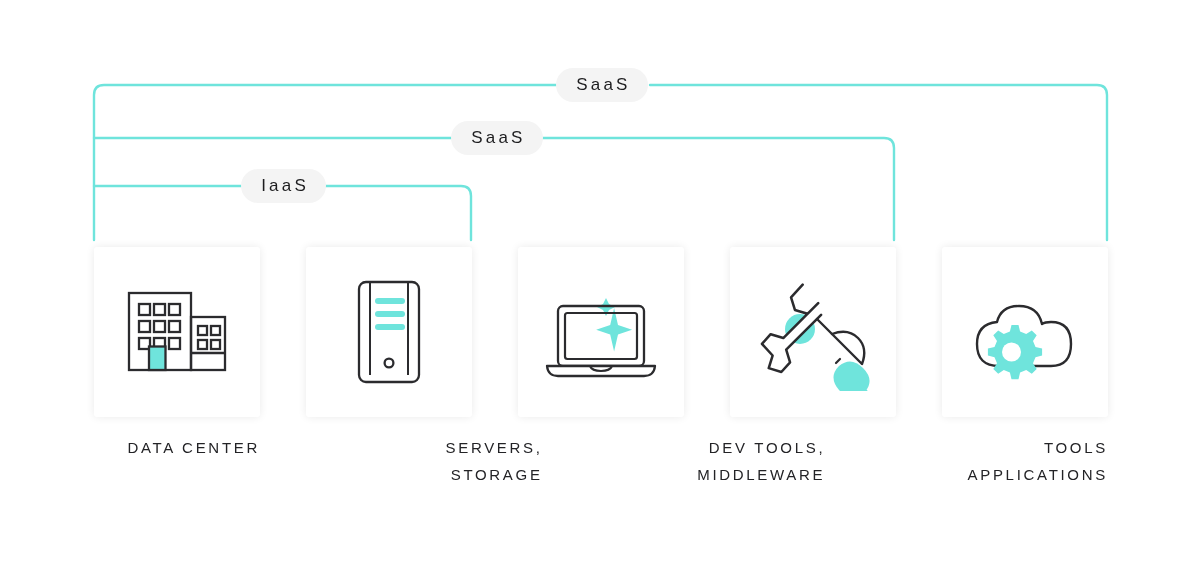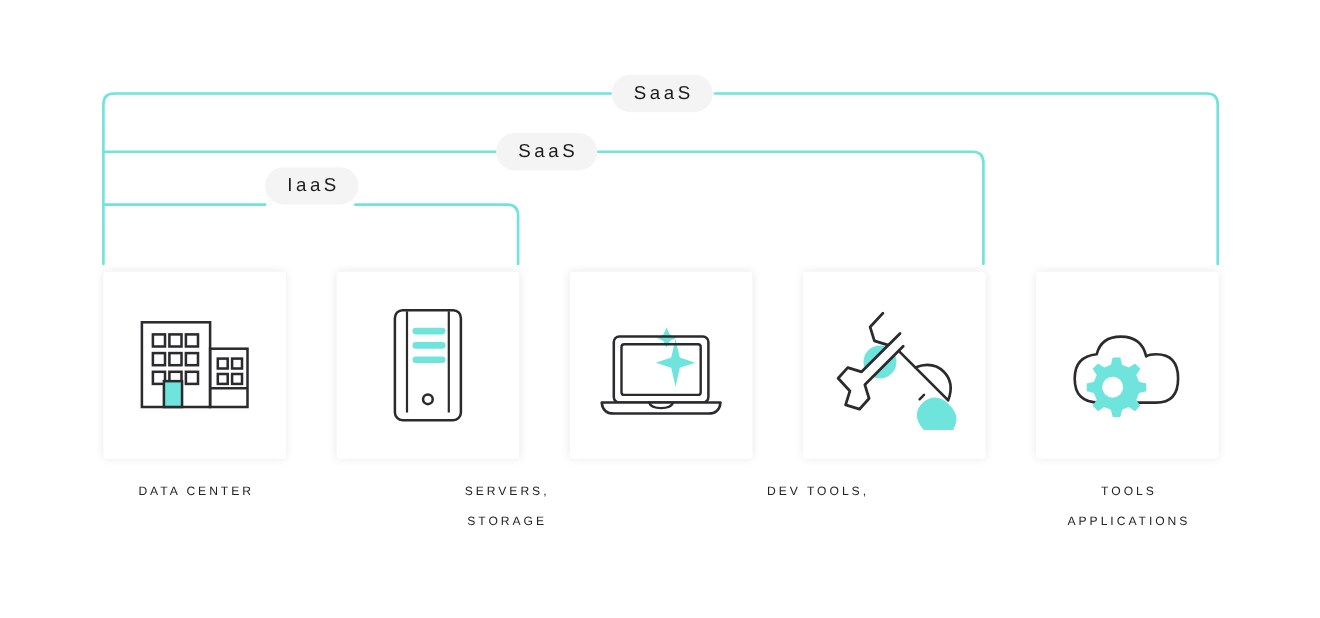--- a/index.html
+++ b/index.html
@@ -38,21 +38,21 @@
     color: #1d1d1f;
     font-size: 17px;
     letter-spacing: 3.2px;
     text-indent: 3.2px;
     white-space: nowrap;
     height: 34px;
     padding: 0 17px;
   }
   #chip-saas { left: 556px; top: 68px; }
   #chip-paas { left: 451px; top: 121px; }
-  #chip-iaas { left: 241px; top: 152px; }
+  #chip-iaas { left: 241px; top: 169px; }
 
   
   #cards {
     position: absolute;
     left: 94px;
     top: 247px;
     width: 1014px;
     height: 170px;
     display: flex;
     justify-content: space-between;
@@ -73,22 +73,22 @@
   #captions {
     position: absolute;
     left: 94px;
     top: 434px;
     width: 1014px;
     display: flex;
     justify-content: space-between;
   }
   .caption {
     width: 166px;
-    text-align: center;
-    font-size: 11px;
+    text-align: right;
+    font-size: 15px;
     letter-spacing: 2.7px;
     text-indent: 2.7px;
     line-height: 27px;
     color: #232326;
   }
 </style>
 </head>
 <body>
 
 <div id="stage">
@@ -219,20 +219,21 @@
   <div id="captions">
     <div class="caption">
       <div>DATA CENTER</div>
     </div>
     <div class="caption">
       <div>SERVERS,</div>
       <div>STORAGE</div>
     </div>
     <div class="caption">
       <div>DEV TOOLS,</div>
+      <div>MIDDLEWARE</div>
     </div>
     <div class="caption">
       <div>TOOLS</div>
       <div>APPLICATIONS</div>
     </div>
   </div>
 
 </div>
 
 </body></html>

